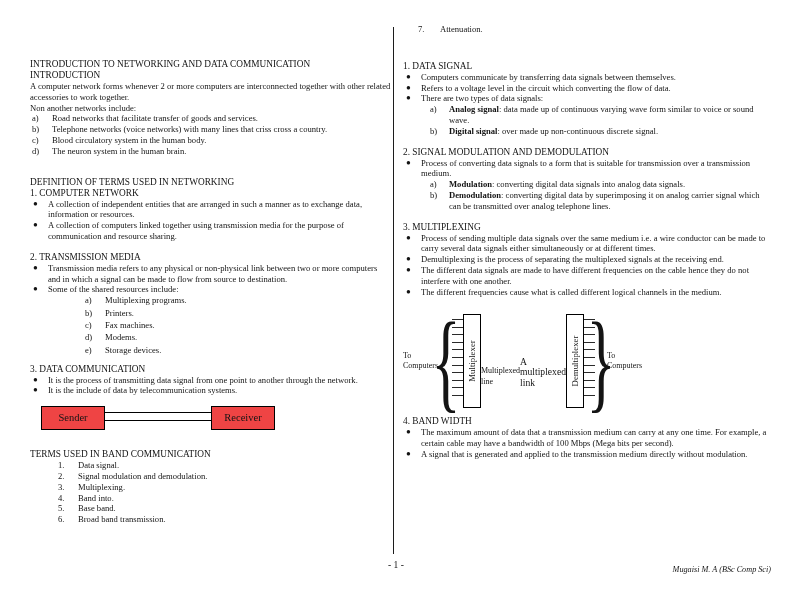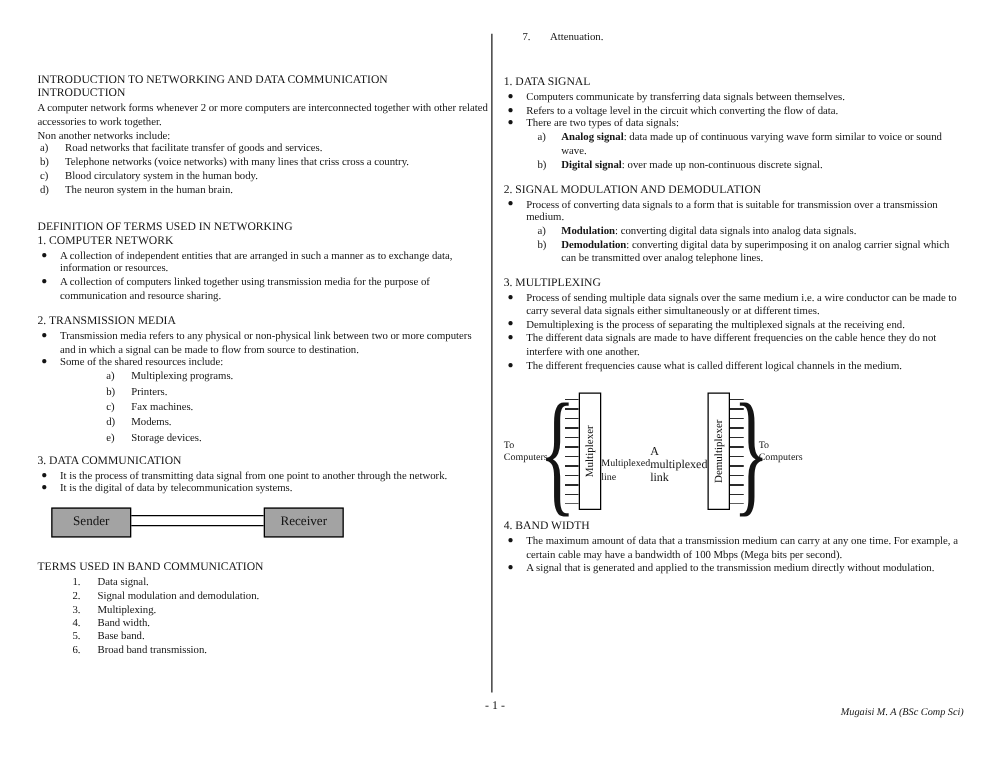--- a/index.html
+++ b/index.html
@@ -31,21 +31,21 @@
   .term7 .num{flex:none;width:22px;}
   .b{font-weight:bold;}
   .mt20{margin-top:20px;}
   .mt26{margin-top:26px;}
   .mt18{margin-top:18px;}
   .mt10{margin-top:10px;}
   .mt8{margin-top:8px;}
   .mt6{margin-top:6px;}
   
   .sr{display:flex;align-items:center;width:234px;margin:9px 0 0 11px;height:26px;}
-  .sr-box{flex:none;width:62px;height:22px;border:1.2px solid #000;display:flex;align-items:center;justify-content:center;font-size:10.5px;background:#a3a3a3;}
+  .sr-box{flex:none;width:62px;height:22px;border:1.2px solid #000;display:flex;align-items:center;justify-content:center;font-size:10.5px;background:#ef4444;}
   .sr-connector{flex:1;height:7px;border-top:1.5px solid #000;border-bottom:1.5px solid #000;margin-top:-3px;}
   
   .mux-diagram{display:flex;align-items:center;width:240px;height:98px;margin-top:15px;}
   .mux-side-label{flex:none;width:37px;font-size:8px;line-height:10px;}
   .brace{flex:none;width:12px;font-size:110px;line-height:96px;display:flex;align-items:center;justify-content:center;transform:scaleX(0.55);font-weight:400;}
   .hashlines{flex:none;width:11px;height:84px;background:repeating-linear-gradient(to bottom,#2a2a2a 0,#2a2a2a 1px,transparent 1px,transparent 7.6px);}
   .muxbox{flex:none;width:16px;height:92px;border:1.2px solid #000;position:relative;background:#fff;}
   .muxbox .vtext{position:absolute;left:50%;top:50%;transform:translate(-50%,-50%) rotate(-90deg);white-space:nowrap;font-size:8.8px;}
   .mux-center{flex:1;display:flex;flex-direction:row;align-items:flex-end;}
   .mux-line-label{font-size:8px;margin-bottom:1px;}
@@ -128,21 +128,21 @@
         </div>
     </div>
 
     <div class="h mt8">3. DATA COMMUNICATION</div>
     <div class="bullet">
         <span class="dot">●</span>
         <span class="t">It is the process of transmitting data signal from one point to another through the network.</span>
       </div>
     <div class="bullet">
         <span class="dot">●</span>
-        <span class="t">It is the digital of data by telecommunication systems.</span>
+        <span class="t">It is the include of data by telecommunication systems.</span>
       </div>
 
     <div class="sr">
       <div class="sr-box">Sender</div>
       <div class="sr-connector"></div>
       <div class="sr-box">Receiver</div>
     </div>
 
     <div class="h mt18">TERMS USED IN BAND COMMUNICATION</div>
     <div>
@@ -153,21 +153,21 @@
       <div class="term">
           <span class="num">2.</span>
           <span class="t">Signal modulation and demodulation.</span>
         </div>
       <div class="term">
           <span class="num">3.</span>
           <span class="t">Multiplexing.</span>
         </div>
       <div class="term">
           <span class="num">4.</span>
-          <span class="t">Band width.</span>
+          <span class="t">Band into.</span>
         </div>
       <div class="term">
           <span class="num">5.</span>
           <span class="t">Base band.</span>
         </div>
       <div class="term">
           <span class="num">6.</span>
           <span class="t">Broad band transmission.</span>
         </div>
     </div>

